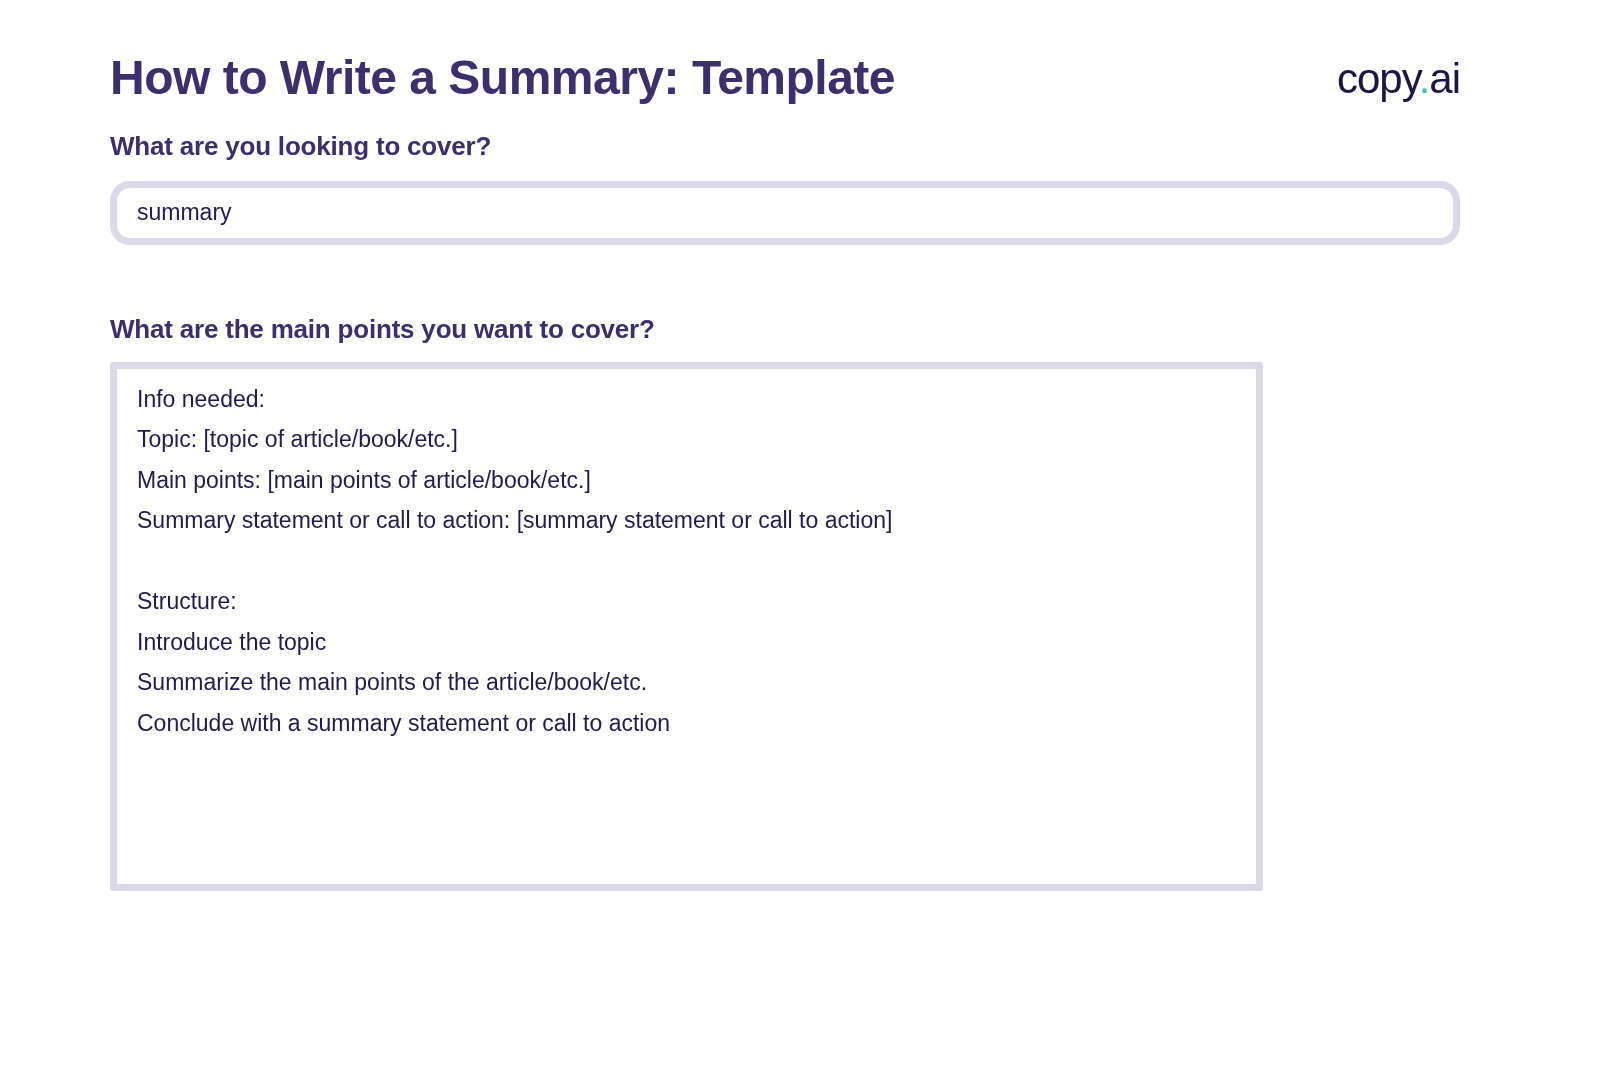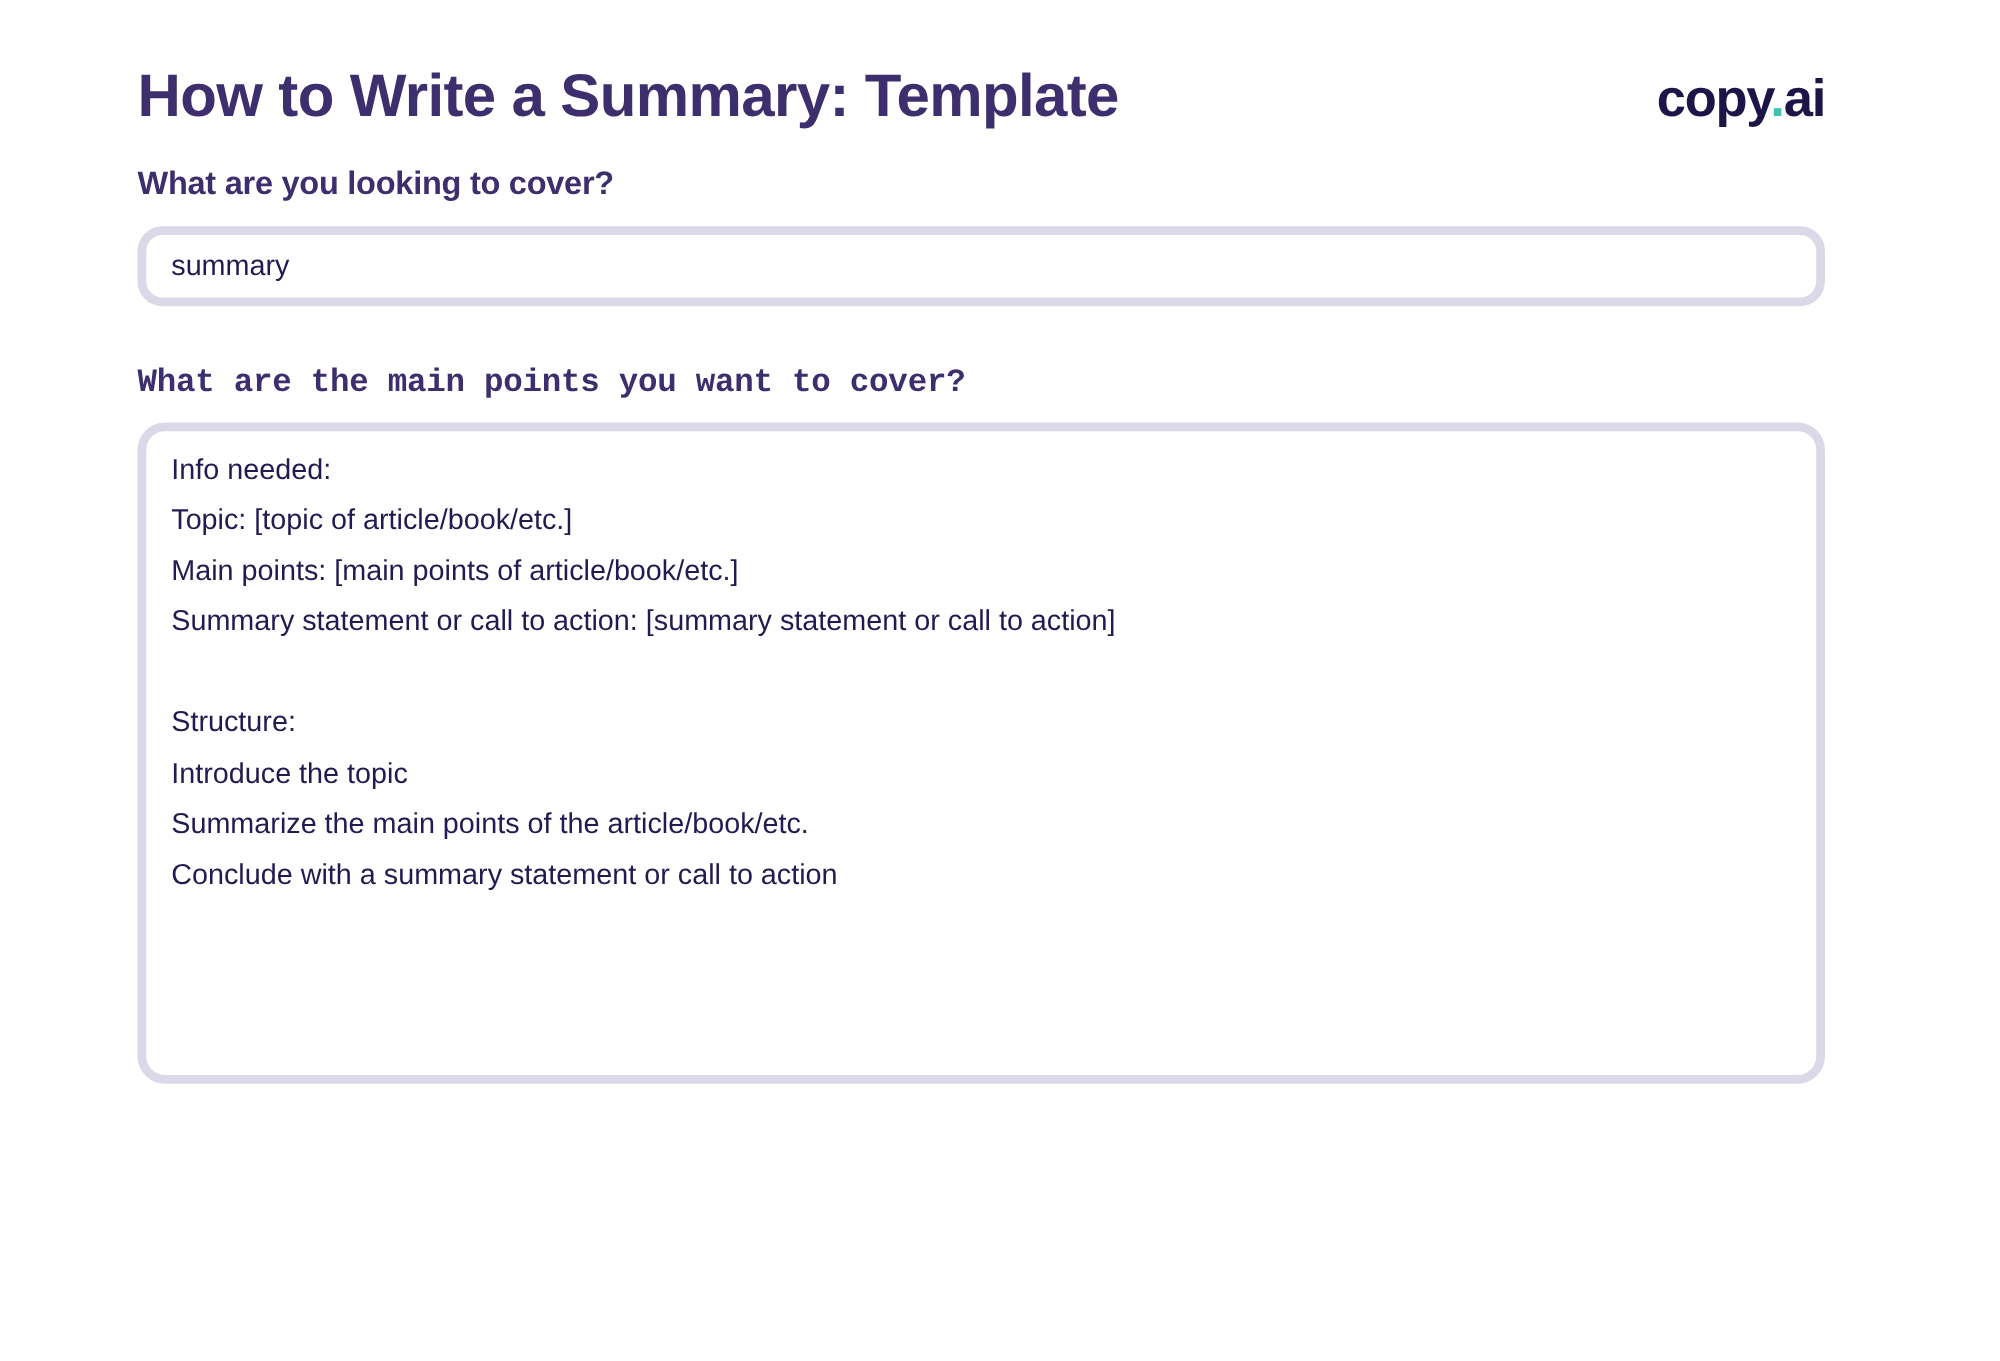--- a/index.html
+++ b/index.html
@@ -32,65 +32,64 @@
   .page-title {
     margin: 0;
     font-size: 48px;
     line-height: 1.1;
     font-weight: 800;
     letter-spacing: -0.5px;
     color: var(--title-color);
   }
   .logo {
     font-size: 42px;
-    font-weight: 700;
+    font-weight: 400;
     letter-spacing: -1px;
     color: var(--logo-navy);
     line-height: 1.2;
     margin-top: 2px;
     white-space: nowrap;
   }
   .logo .logo-dot {
     color: var(--logo-teal);
   }
   .field-label {
     display: block;
     font-size: 26px;
     font-weight: 700;
     letter-spacing: -0.2px;
     color: var(--title-color);
   }
   .label-create {
     margin-top: 26px;
   }
   .label-main-points {
-    margin-top: 46px;
-    font-family: Liberation Mono, monospace;
+    margin-top: 69px;
   }
   .text-input {
     display: block;
     width: 1350px;
     height: 64px;
     margin-top: 19px;
     border: 7px solid var(--border-color);
     border-radius: 20px;
     padding: 0 20px;
     font-family: "Liberation Sans", sans-serif;
     font-size: 23px;
     color: var(--text-color);
     background: #ffffff;
     outline: none;
   }
   .text-area {
     display: block;
-    width: 1350px;
+    width: 1153px;
     height: 529px;
     margin-top: 17px;
     border: 7px solid var(--border-color);
-    border-radius: 22px;
+    border-radius: 3px;
     padding: 10px 20px;
     font-family: "Liberation Sans", sans-serif;
     font-size: 23px;
     line-height: 40.5px;
     color: var(--text-color);
     background: #ffffff;
     outline: none;
     resize: none;
     overflow: hidden;
   }

